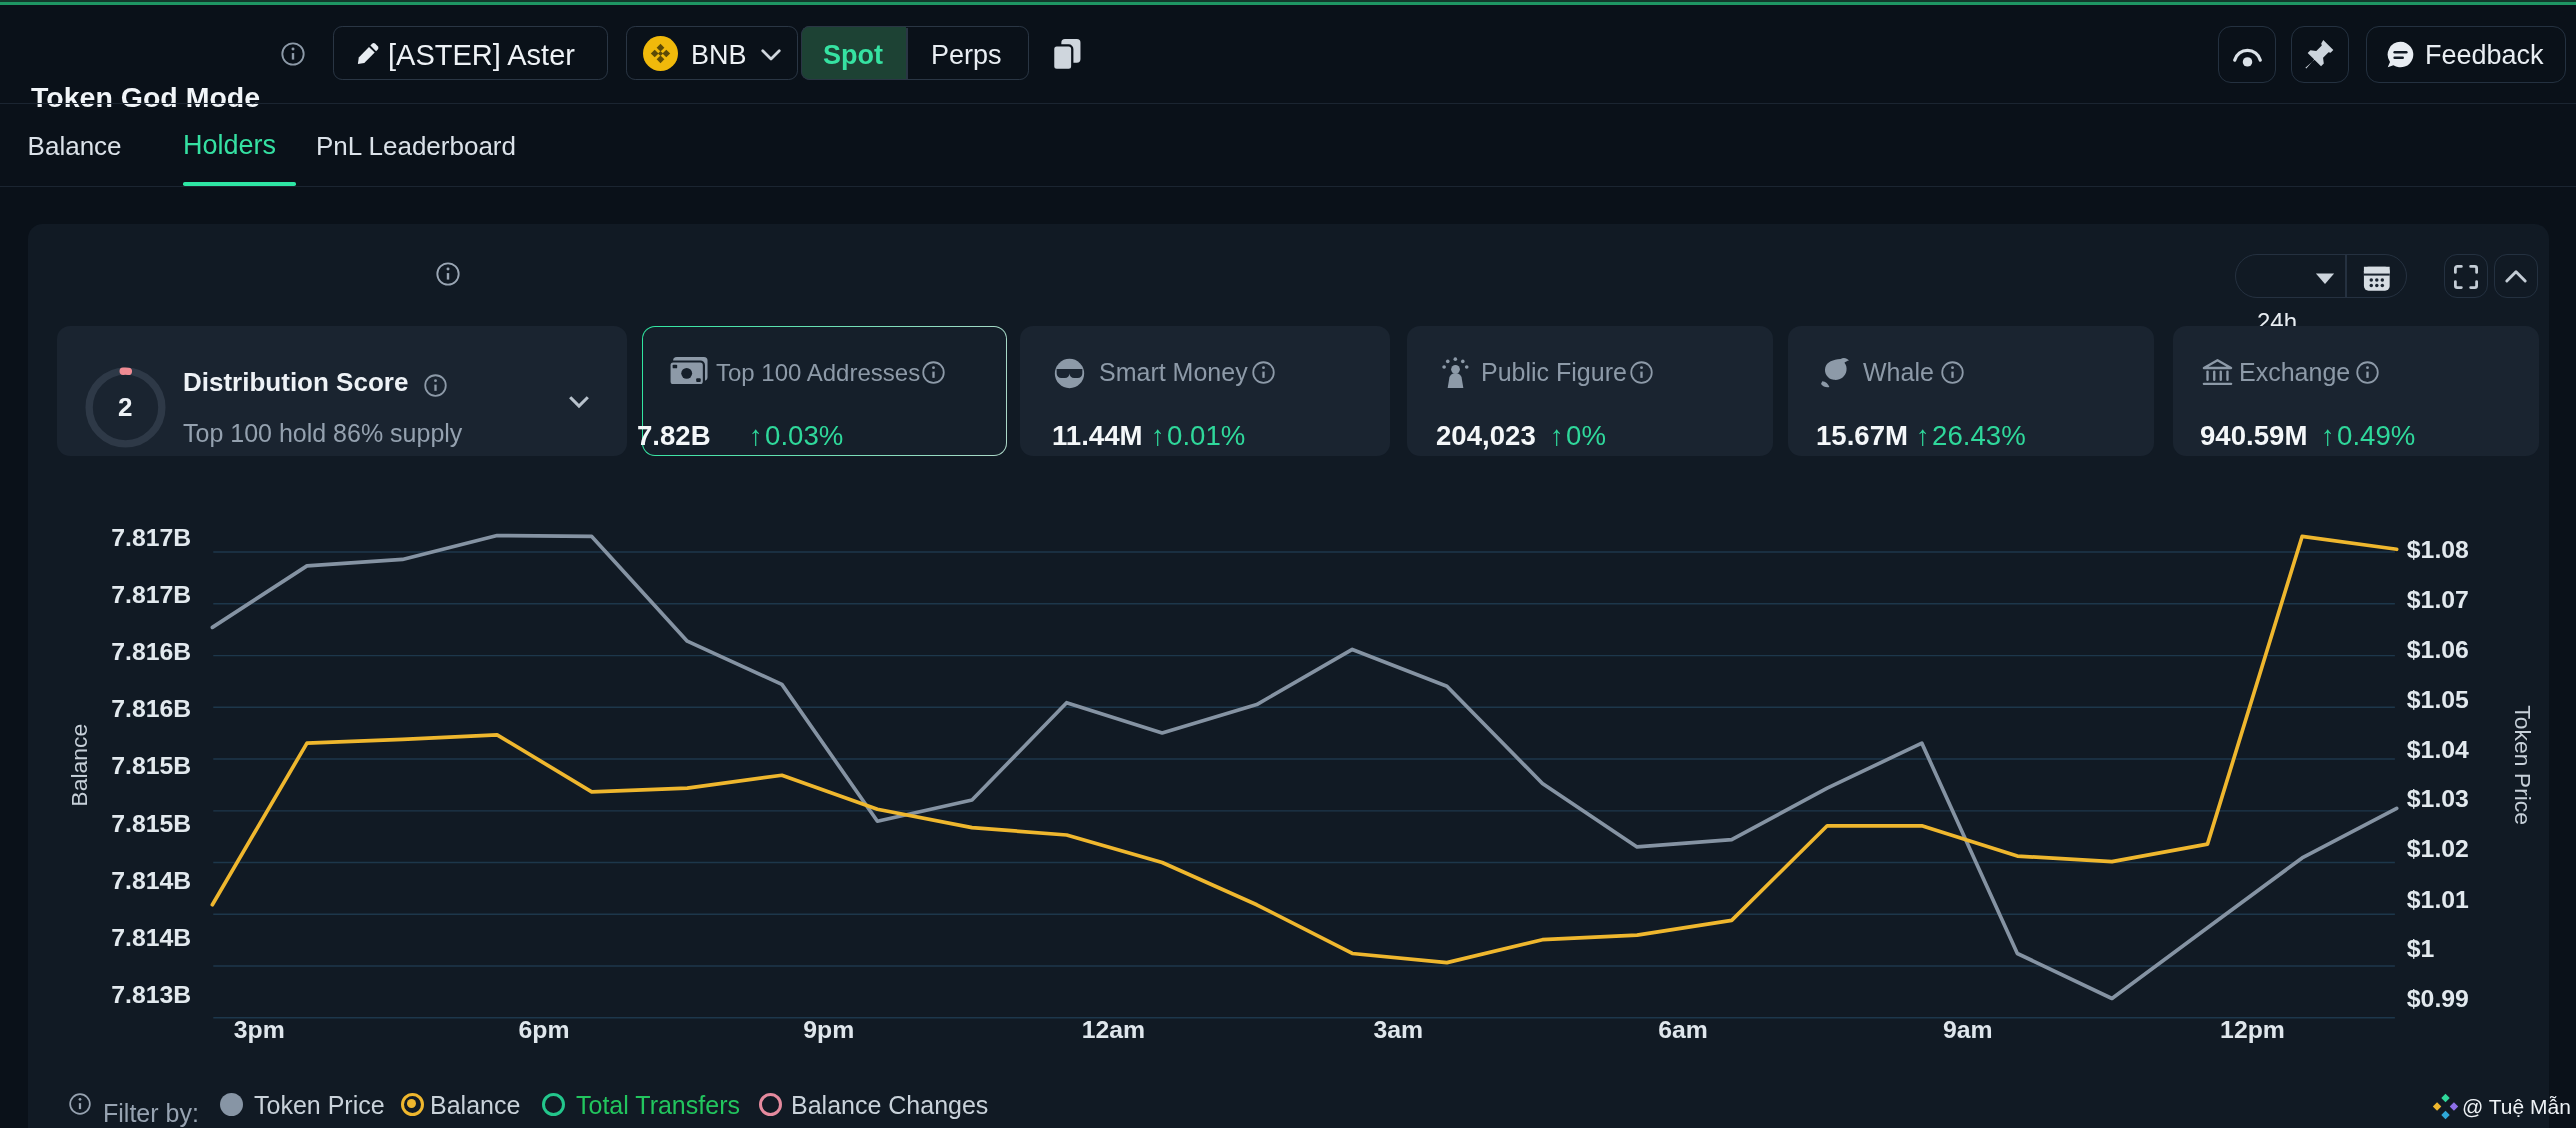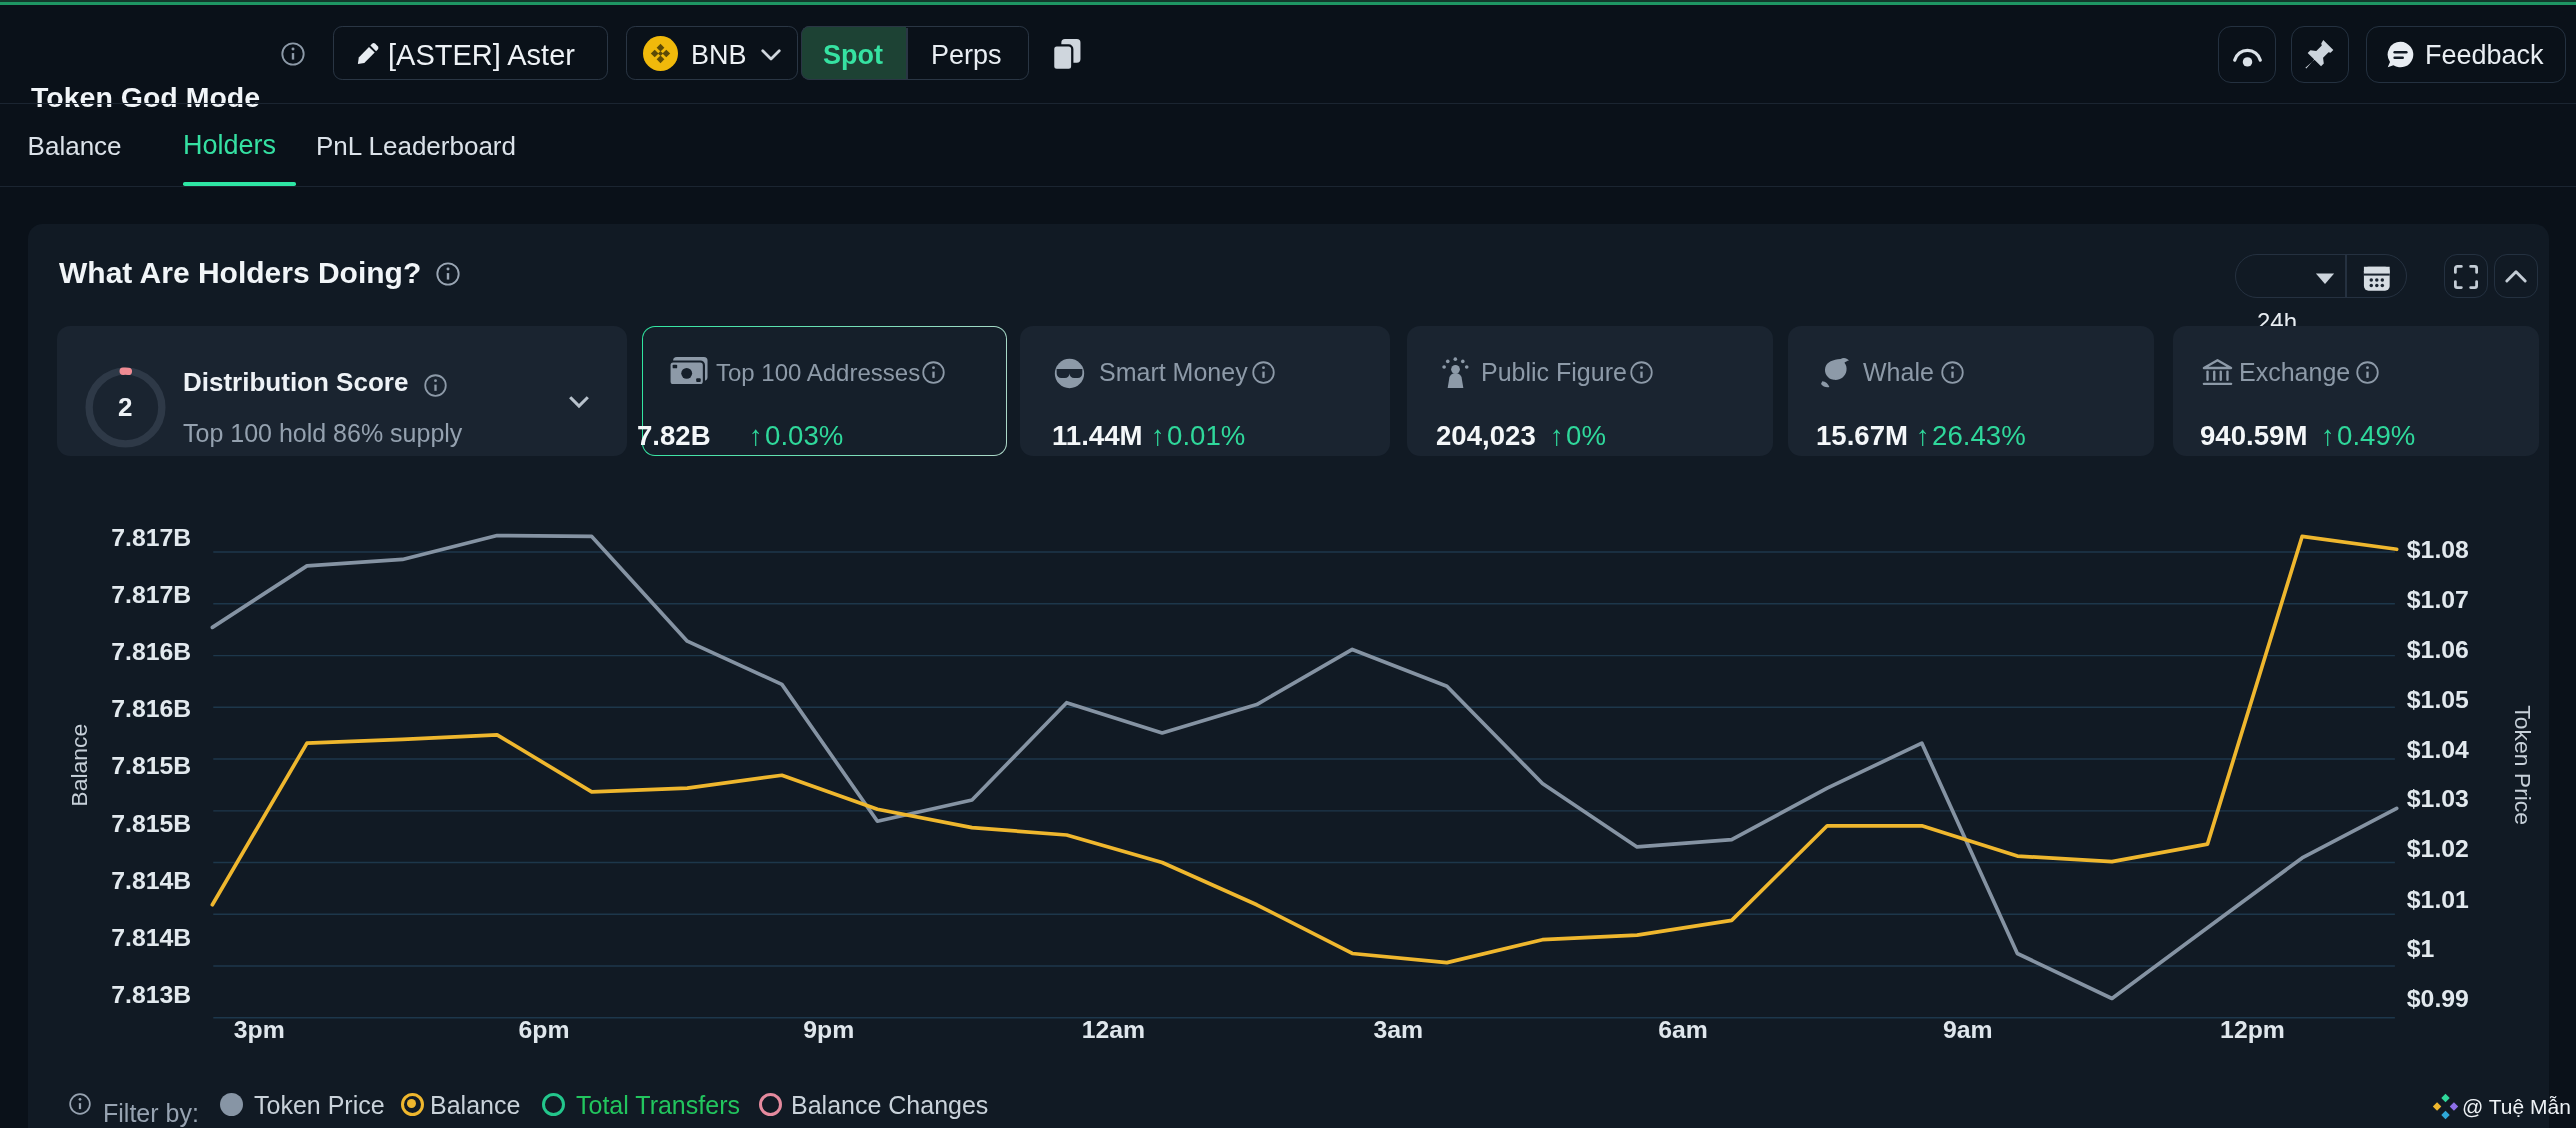--- a/index.html
+++ b/index.html
@@ -86,21 +86,20 @@
   <div class="abs" style="left:0;top:103px;width:2576px;height:0.9px;background:#1b2531;"></div>
 
   <div class="abs" style="left:27.6px;top:131px;font-size:26px;color:#dbe2e9;">Balance</div>
   <div class="abs" style="left:183px;top:130px;font-size:27px;font-weight:500;color:#35e0a2;">Holders</div>
   <div class="abs" style="left:316px;top:131px;font-size:26px;color:#dbe2e9;">PnL Leaderboard</div>
   <div class="abs" style="left:183px;top:182px;width:113px;height:3.7px;background:#2ee6a4;border-radius:1.8px;"></div>
   <div class="abs" style="left:0;top:186px;width:2576px;height:0.9px;background:#1b2531;"></div>
 
   <div class="abs" style="left:27.6px;top:224px;width:2521px;height:928px;background:#111a24;border-radius:14.7px;"></div>
 
-  <div class="abs" style="left:59px;top:256px;font-size:30px;font-weight:700;color:#f1f5f8;">What Are Holders Doing?</div>
   <div class="abs" id="info-heading" style="left:435px;top:261px;"><svg width="26" height="26" viewBox="0 0 28 28" stroke="#9aa6b4" color="#9aa6b4" fill="none">
         <use href="#sym-info"></use>
       </svg></div>
 
   <div class="abs" style="left:2235px;top:254px;width:172px;height:44px;border:1.8px solid #253140;border-radius:22px;"></div>
   <div class="abs" style="left:2345px;top:254px;width:1.8px;height:44px;background:#253140;"></div>
   <div class="abs" style="left:2257px;top:264px;font-size:24px;color:#e8edf2;margin-top:44px;">24h</div>
   <div class="abs" id="ic-chev-24" style="left:2315px;top:272px;"><svg width="20" height="13" viewBox="0 0 22 14" fill="#ccd4dc">
         <path d="M1 1.5 h20 L11 13 z"></path>
       </svg></div>

